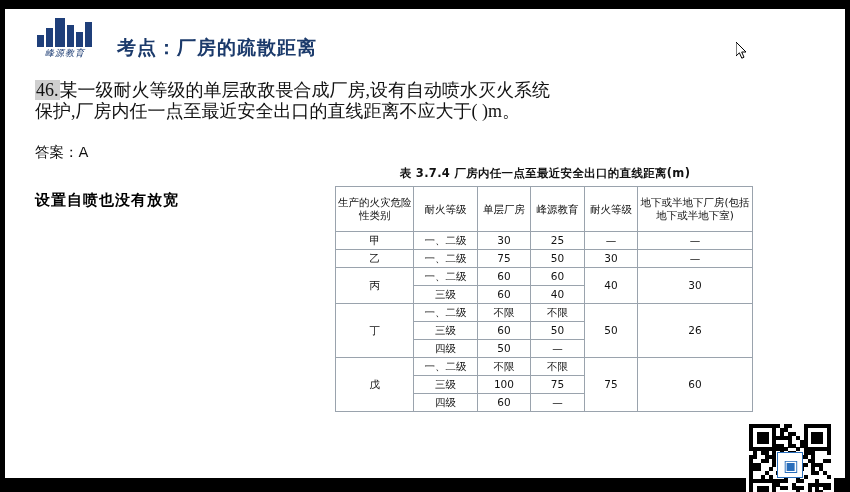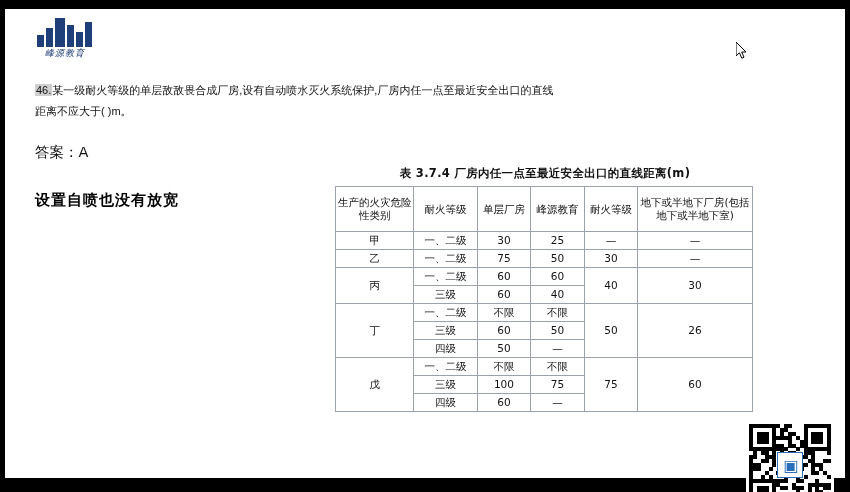--- a/index.html
+++ b/index.html
@@ -112,24 +112,24 @@
     position: absolute;
     left: 5px; top: 66px;
     width: 840px; height: 412px;
     background: #ffffff;
   }
 
   .qtext {
     position: absolute;
     left: 30px; top: 14px;
     width: 520px;
-    font-size: 11px;
+    font-size: 18px;
     line-height: 21px;
     color: #111;
-    font-family: Liberation Sans, sans-serif;
+    font-family: Liberation Serif, serif;
   }
   .qnum {
     background: #cfcfcf;
     padding: 0 1px;
   }
   .qopts {
     position: absolute;
     left: 30px; top: 56px;
     font-size: 14.5px;
     color: #111;
@@ -282,20 +282,21 @@
       <div class="logo-bars">
         <i class="lb1"></i>
           <i class="lb2"></i>
           <i class="lb3"></i>
         <i class="lb4"></i>
           <i class="lb5"></i>
           <i class="lb6"></i>
       </div>
       <div class="logo-text">峰源教育</div>
     </div>
+    <div class="header-title">考点：厂房的疏散距离</div>
     <div class="header-rule"></div>
     <div class="cursor">
       <svg width="12" height="18" viewBox="0 0 12 18">
         <polygon points="0,0 0,14 3.4,10.8 5.8,16.2 8,15.2 5.7,10 10,10" fill="#ffffff" stroke="#000000" stroke-width="1"></polygon>
       </svg>
     </div>
   </div>
 
   <div class="content">
 

